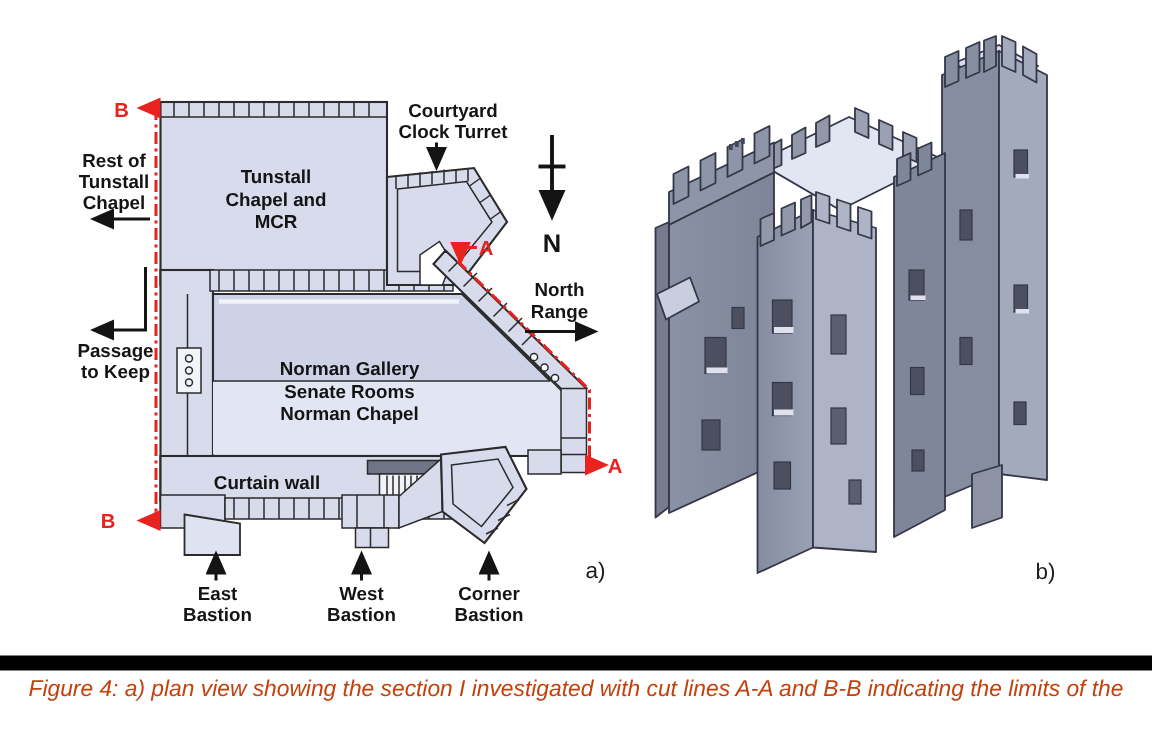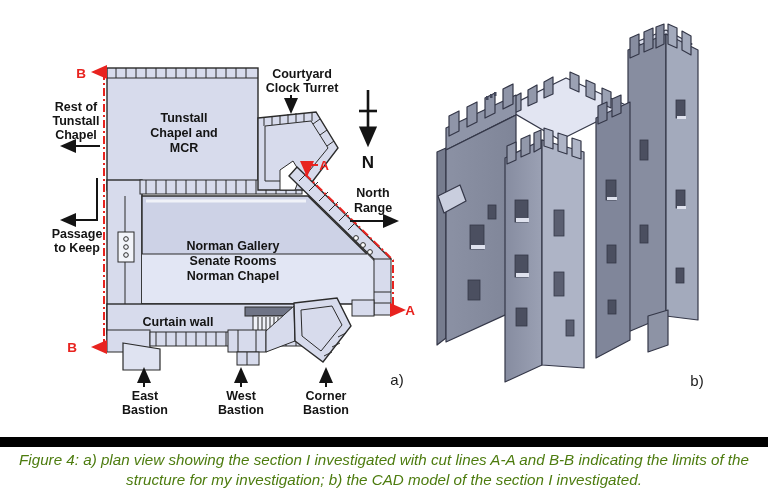--- a/index.html
+++ b/index.html
@@ -17,21 +17,21 @@
   .tick{stroke:#2b2b2b;stroke-width:1;fill:none;}
   .redline{stroke:#e8231f;stroke-width:2;fill:none;}
   .reddash{stroke:#e8231f;stroke-width:2;fill:none;stroke-dasharray:8 3 2 3;}
   .blackarrow{stroke:#141414;stroke-width:2;fill:none;}
   .cadface{stroke:#343748;stroke-width:1.2;stroke-linejoin:round;}
   .cadwin{fill:#4b4f60;stroke:#343748;stroke-width:0.8;}
   .cadsill{fill:#dfe2ee;stroke:none;}
   #black-bar{position:absolute;left:0;top:437px;width:768px;height:10px;background:#000;}
   #caption{position:absolute;left:0;top:450px;width:768px;text-align:center;
            font-family:"Liberation Sans",sans-serif;font-style:italic;font-size:15.2px;
-           line-height:20px;color:#4d7c0f;}
+           line-height:20px;color:#c2410c;}
 </style>
 </head>
 <body>
 
 <div id="stage">
 <svg id="figure-svg" width="768" height="437" viewBox="0 0 768 437">
   <defs>
     <marker id="ab" orient="auto" markerWidth="9" markerHeight="8" refX="6" refY="3.5">
       <path d="M0 0L8 3.5L0 7z" fill="#141414"></path>
     </marker>
@@ -265,15 +265,14 @@
     </g>
 
     <text class="panel-label" x="697" y="386" text-anchor="middle">b)</text>
   </g>
 </svg>
 
 <div id="black-bar"></div>
 
 <div id="caption">
   <div>Figure 4: a) plan view showing the section I investigated with cut lines A-A and B-B indicating the limits of the</div>
-  <div>structure for my investigation; b) the CAD model of the section I investigated.</div>
 </div>
 </div>
 
 </body></html>

